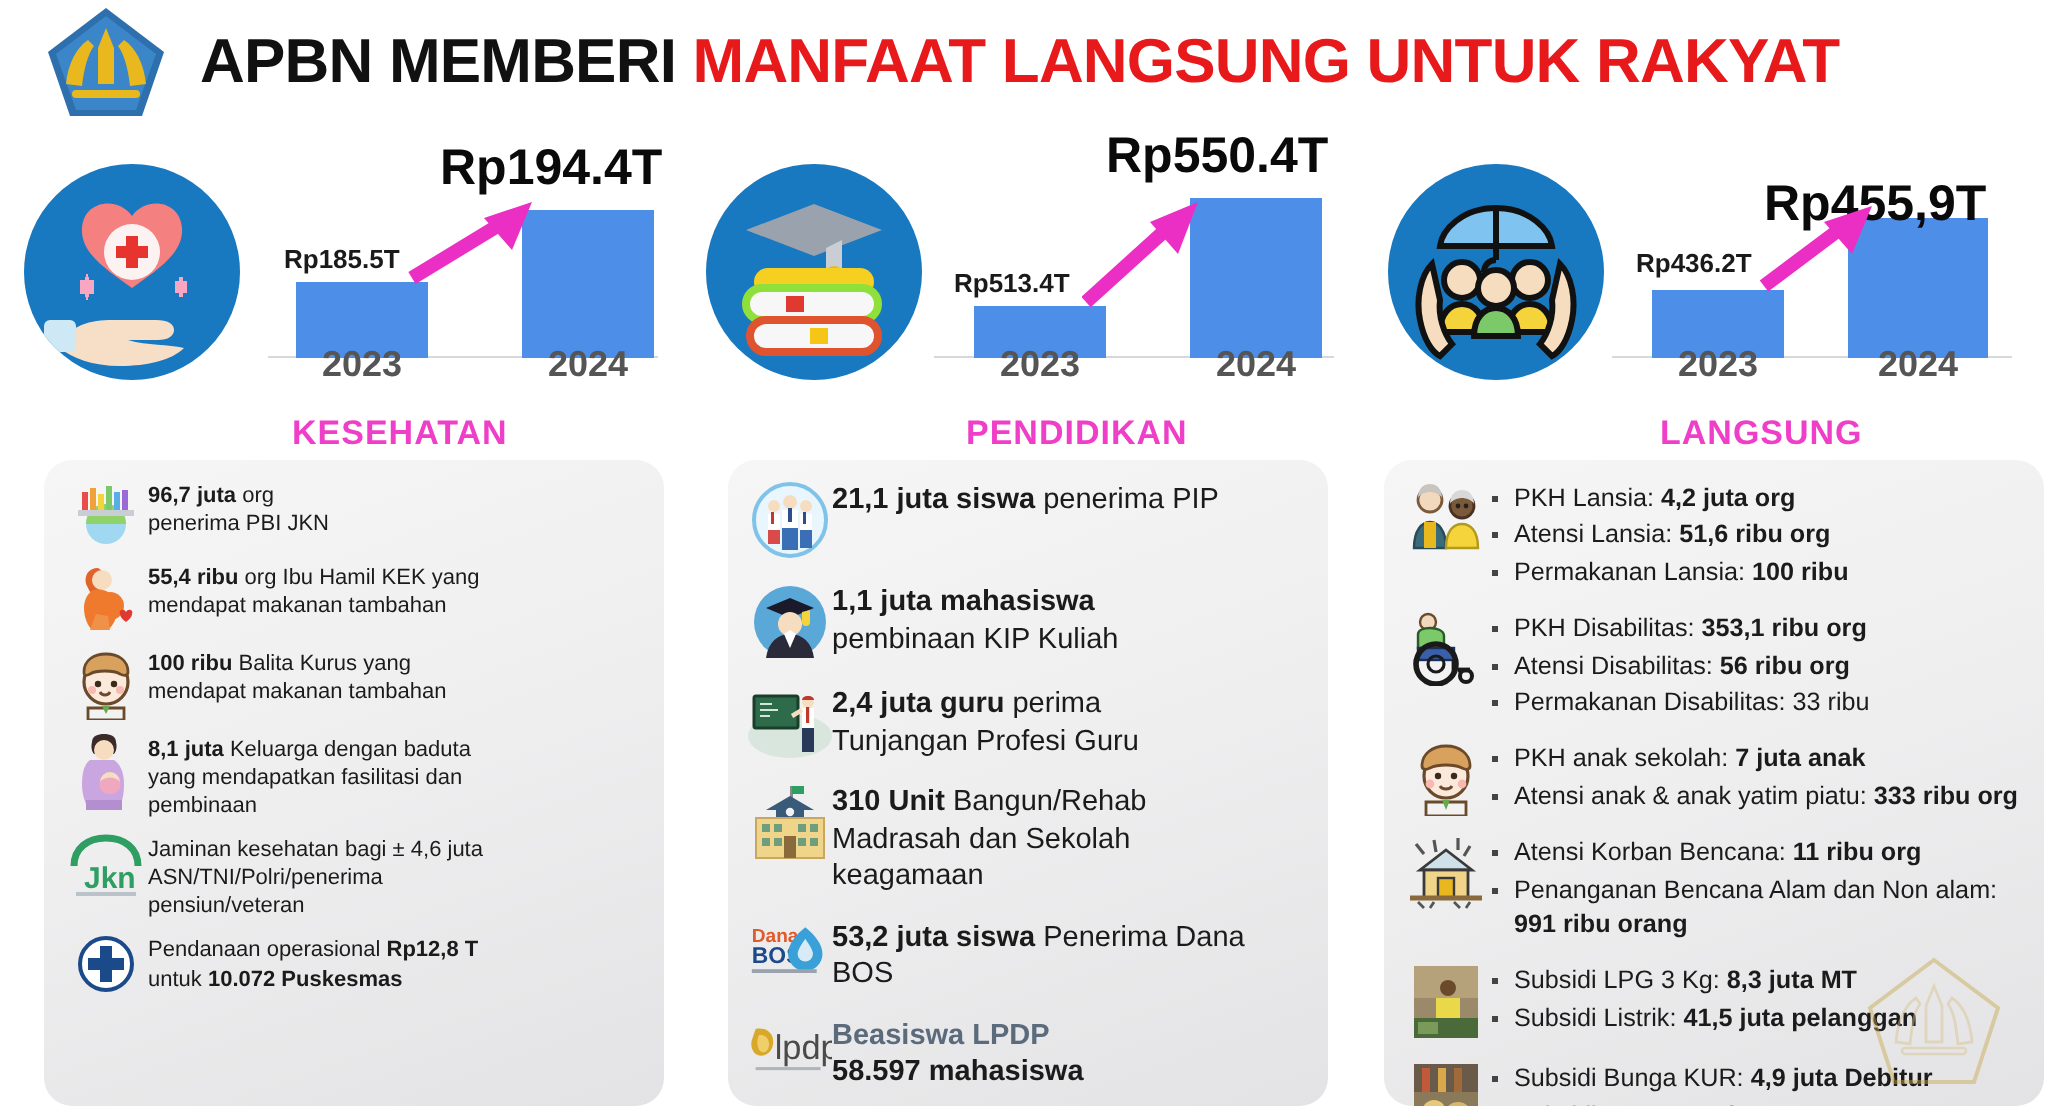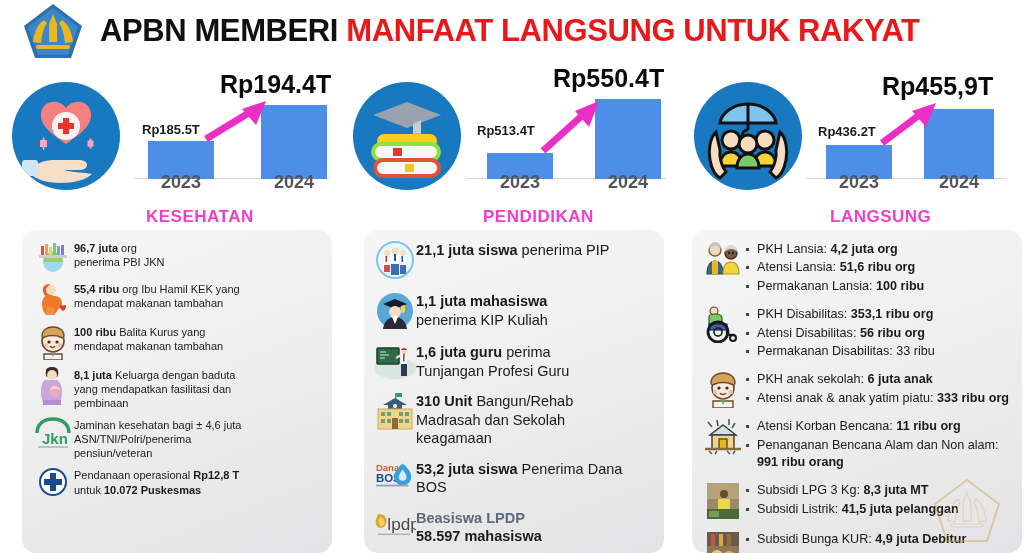--- a/index.html
+++ b/index.html
@@ -144,21 +144,21 @@
         <rect x="22" y="78" width="64" height="16" rx="8" fill="#f7f7f7" stroke="#e0532f" stroke-width="4"></rect>
         <rect x="52" y="82" width="9" height="8" fill="#f5c518"></rect>
       </svg>
     </div>
     <div class="chartbox">
       <div class="axis" style="left:2px;width:200px;"></div>
       <div class="bar b2023" style="left:22px;height:26px;"></div>
       <div class="bar b2024" style="left:130px;height:80px;"></div>
       <div class="yearlbl" style="left:22px;">2023</div>
       <div class="yearlbl" style="left:130px;">2024</div>
-      <div class="vallbl" style="left:12px;bottom:79px;">Rp513.4T</div>
+      <div class="vallbl" style="left:12px;bottom:68px;">Rp513.4T</div>
       <div class="bigval" style="left:88px;bottom:124px;">Rp550.4T</div>
       <svg class="arrow" style="left:76px;bottom:62px;" width="66" height="56" viewBox="0 0 66 56">
         <path d="M2 52 L44 14" stroke="#ec2fc4" stroke-width="7" fill="none"></path>
         <polygon points="58,2 48,28 34,12" fill="#ec2fc4"></polygon>
       </svg>
       <div class="sectitle" style="left:18px;">PENDIDIKAN</div>
     </div>
   </div>
 
   <div class="top-col">
@@ -177,21 +177,21 @@
         <path d="M86 50c6 6 8 18 6 28-2 10-6 16-10 18l-6-6c4-5 7-14 6-22z" fill="#f7ddc0" stroke="#111" stroke-width="3"></path>
       </svg>
     </div>
     <div class="chartbox">
       <div class="axis" style="left:0px;width:200px;"></div>
       <div class="bar b2023" style="left:20px;height:34px;"></div>
       <div class="bar b2024" style="left:118px;height:70px;width:70px;"></div>
       <div class="yearlbl" style="left:20px;">2023</div>
       <div class="yearlbl" style="left:120px;">2024</div>
       <div class="vallbl" style="left:12px;bottom:78px;">Rp436.2T</div>
-      <div class="bigval" style="left:76px;bottom:116px;">Rp455,9T</div>
+      <div class="bigval" style="left:76px;bottom:100px;">Rp455,9T</div>
       <svg class="arrow" style="left:74px;bottom:70px;" width="62" height="46" viewBox="0 0 62 46">
         <path d="M2 42 L42 12" stroke="#ec2fc4" stroke-width="7" fill="none"></path>
         <polygon points="56,2 46,26 32,10" fill="#ec2fc4"></polygon>
       </svg>
       <div class="sectitle" style="left:24px;">LANGSUNG</div>
     </div>
   </div>
 </div>
 
 <div class="cards">
@@ -334,40 +334,40 @@
           <circle cx="20" cy="20" r="18" fill="#5aa8d8"></circle>
           <polygon points="20,8 32,13 20,18 8,13" fill="#1a1a2a"></polygon>
           <path d="M26 15v5a2 2 0 0 0 4 0v-6z" fill="#f5d33a"></path>
           <circle cx="20" cy="21" r="6" fill="#f7ddc0"></circle>
           <path d="M8 38c1-8 6-12 12-12s11 4 12 12z" fill="#2a2a3a"></path>
           <path d="M17 26l3 7 3-7 -3-2z" fill="#fff"></path>
         </svg>
       </span>
       <span class="tx">
         <b>1,1 juta mahasiswa</b><br>
-        <span>penerima KIP Kuliah</span>
+        <span>pembinaan KIP Kuliah</span>
       </span>
     </div>
 
     <div class="row">
       <span class="ic">
         <svg width="42" height="38" viewBox="0 0 42 38">
           <ellipse cx="21" cy="26" rx="21" ry="11" fill="#d9e6dd"></ellipse>
           <rect x="3" y="6" width="22" height="16" rx="1" fill="#2e6b4a" stroke="#1a3e2a" stroke-width="1.5"></rect>
           <path d="M6 10h6M6 13h9M6 16h5" stroke="#cfe8d8" stroke-width="1"></path>
           <circle cx="30" cy="9" r="3" fill="#f7ddc0"></circle>
           <path d="M30 6c-2 0-3 1-3 2h6c0-1-1-2-3-2z" fill="#c0392b"></path>
           <rect x="27" y="12" width="6" height="10" fill="#fff"></rect>
           <rect x="27" y="22" width="6" height="12" fill="#2a3a5a"></rect>
           <path d="M27 13l-5 3" stroke="#f7ddc0" stroke-width="2.2"></path>
           <rect x="29" y="11.5" width="1.6" height="8" fill="#c0392b"></rect>
         </svg>
       </span>
       <span class="tx">
-        <b>1,6 juta guru</b><span> perima</span><br>
+        <b>2,4 juta guru</b><span> perima</span><br>
         <span>Tunjangan Profesi Guru</span>
       </span>
     </div>
 
     <div class="row">
       <span class="ic">
         <svg width="42" height="40" viewBox="0 0 42 40">
           <rect x="21" y="2" width="1.5" height="6" fill="#888"></rect>
           <path d="M22 2h6v4h-6z" fill="#2e9e62"></path>
           <polygon points="21,7 33,14 9,14" fill="#3a5a7a"></polygon>
@@ -483,21 +483,21 @@
           <circle cx="23" cy="18" r="1.6" fill="#3a2a1a"></circle>
           <circle cx="11" cy="22" r="2.2" fill="#f7b9b0"></circle>
           <circle cx="27" cy="22" r="2.2" fill="#f7b9b0"></circle>
           <path d="M16 23c1 2 5 2 6 0" stroke="#6b4a2a" stroke-width="1.4" fill="none"></path>
           <path d="M9 31h20v7H9z" fill="#f2f2f2" stroke="#6b4a2a" stroke-width="1.4"></path>
           <path d="M17 30l2 5 2-5z" fill="#6aa84f"></path>
         </svg>
       </span>
       <span class="tx">
         <ul class="bullet-list">
-          <li><span>PKH anak sekolah: </span><b>6 juta anak</b></li>
+          <li><span>PKH anak sekolah: </span><b>7 juta anak</b></li>
           <li><span>Atensi anak &amp; anak yatim piatu: </span><b>333 ribu org</b></li>
         </ul>
       </span>
     </div>
 
     <div class="row">
       <span class="ic">
         <svg width="40" height="38" viewBox="0 0 40 38">
           <path d="M5 5l4 5M14 3l1 6M32 6l-3 5M26 2l0 6" stroke="#555" stroke-width="1.6"></path>
           <polygon points="20,8 33,18 7,18" fill="#cfe0e8" stroke="#3a3a3a" stroke-width="1.4"></polygon>

